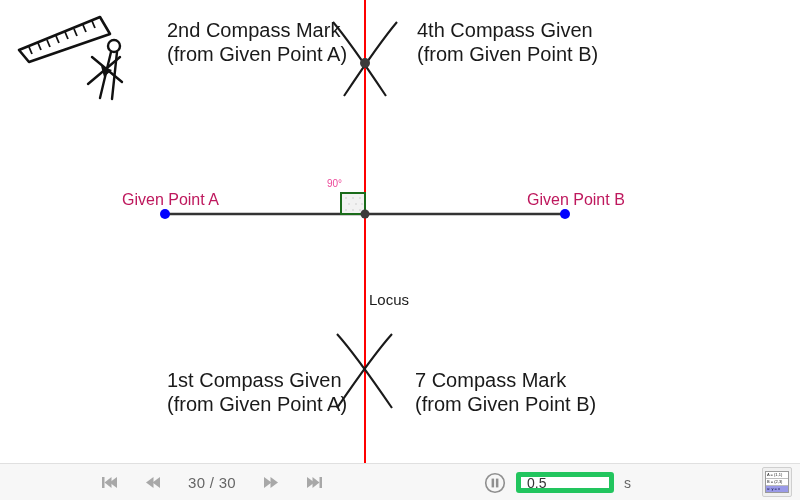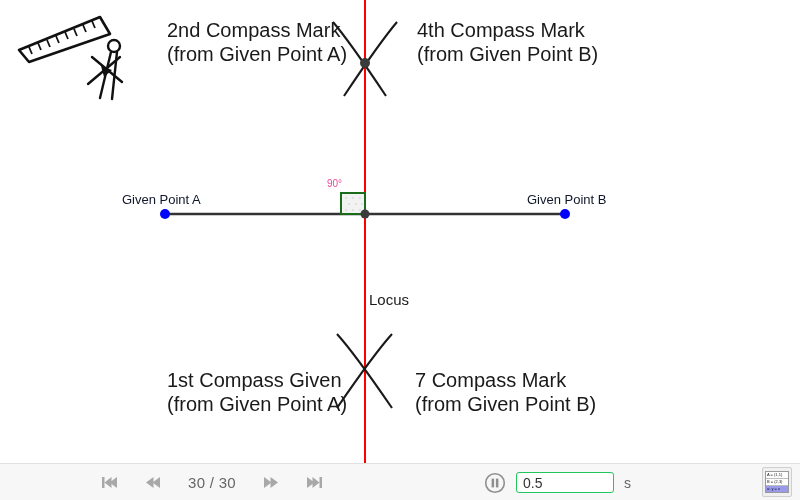--- a/index.html
+++ b/index.html
@@ -37,22 +37,22 @@
     font-family: "Liberation Sans", sans-serif;
     white-space: nowrap;
     line-height: 24px;
   }
   .mark-label {
     font-size: 20px;
     color: #1a1a1a;
   }
   .mark-label div { line-height: 24px; }
   .point-label {
-    font-size: 13px;
-    color: #0f172a;
+    font-size: 16px;
+    color: #be185d;
   }
   .angle-label {
     font-size: 10px;
     color: #ec4899;
   }
   .locus-label {
     font-size: 15px;
     color: #1a1a1a;
   }
 
@@ -106,21 +106,21 @@
     gap: 10px;
   }
   #pause-button {
     width: 22px;
     height: 22px;
     cursor: pointer;
   }
   #speed-input {
     width: 98px;
     height: 21px;
-    border: 1px solid #22c55e;
+    border: 5px solid #22c55e;
     border-radius: 3px;
     background: #ffffff;
     font-family: "Liberation Sans", sans-serif;
     font-size: 14px;
     color: #333333;
     padding: 0 6px;
     box-sizing: border-box;
     outline: none;
   }
   #speed-unit {
@@ -230,21 +230,21 @@
 
     <circle cx="565" cy="214" r="5" fill="#0000ff"></circle>
   </svg>
 
   <div class="canvas-label mark-label" id="label-mark2">
     <div>2nd Compass Mark</div>
     <div>(from Given Point A)</div>
   </div>
 
   <div class="canvas-label mark-label" id="label-mark4">
-    <div>4th Compass Mark</div>
+    <div>4th Compass Given</div>
     <div>(from Given Point B)</div>
   </div>
 
   <div class="canvas-label mark-label" id="label-mark1">
     <div>1st Compass Given</div>
     <div>(from Given Point A)</div>
   </div>
 
   <div class="canvas-label mark-label" id="label-mark3">
     <div>7 Compass Mark</div>

